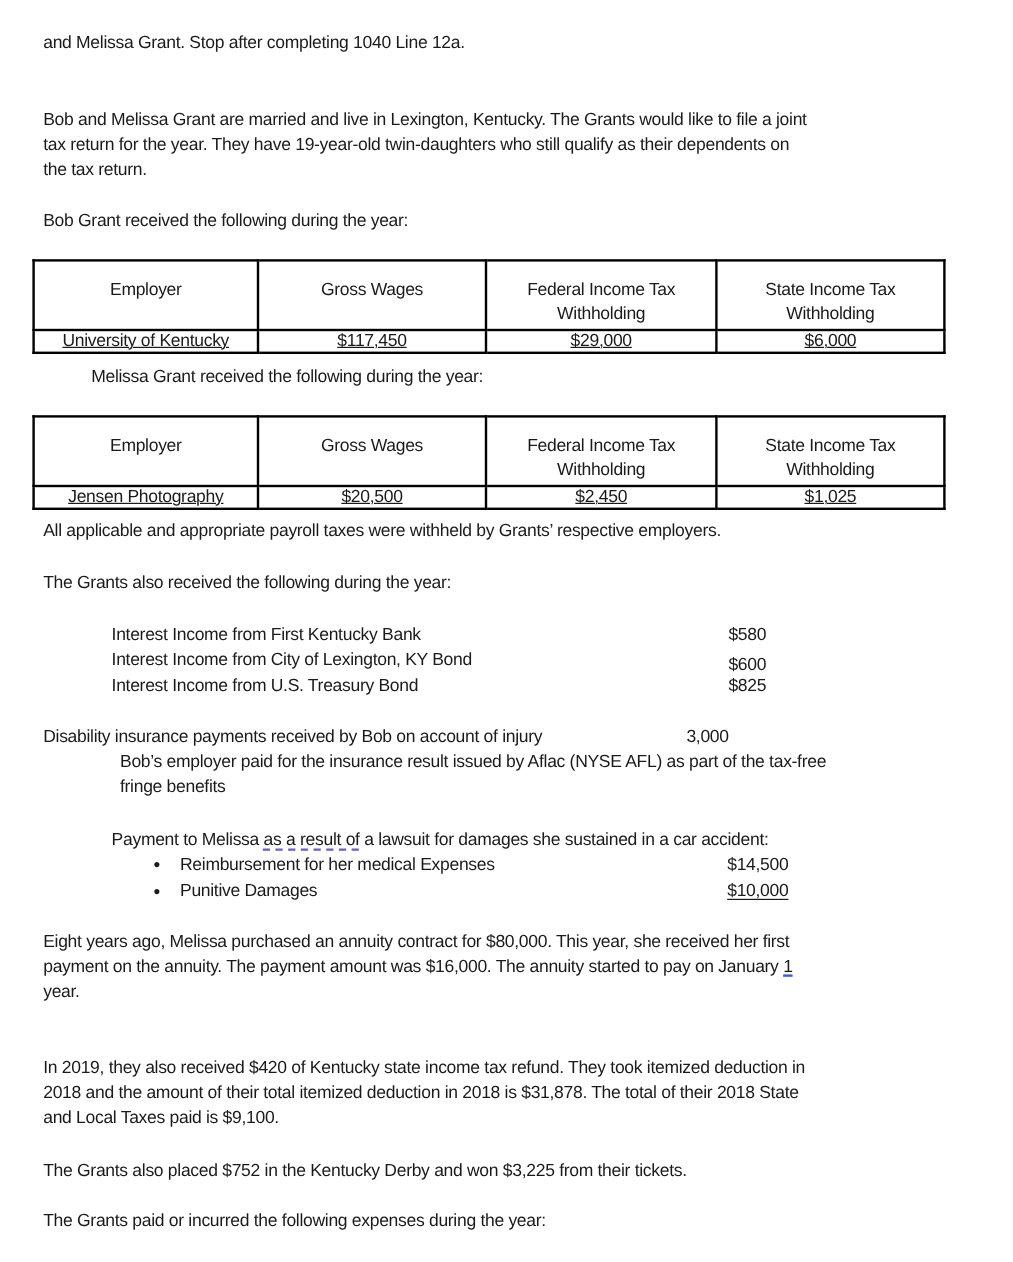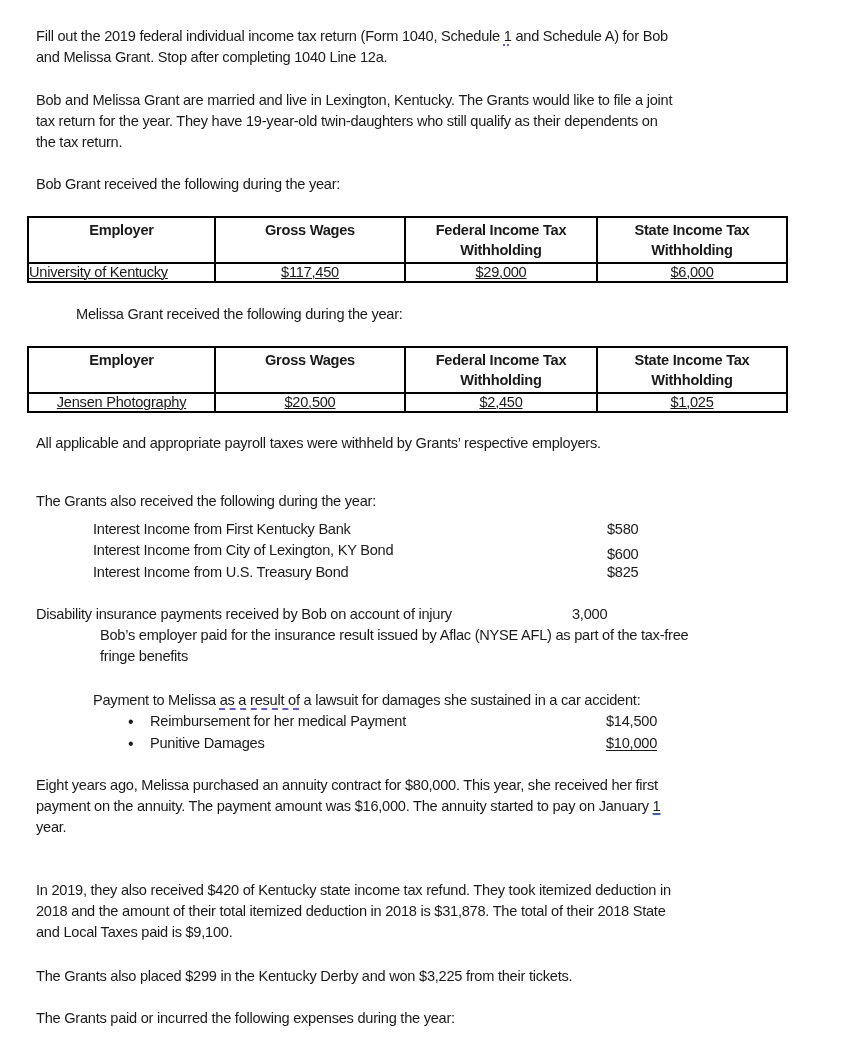--- a/index.html
+++ b/index.html
@@ -11,31 +11,30 @@
   .p { position: absolute; left: 36px; width: 770px; line-height: 21px; white-space: nowrap; }
   .p .ln { display: block; }
   .gram { text-decoration: underline dashed #6a5acd; text-underline-offset: 3px; text-decoration-thickness: 2px; }
   .gram1 { text-decoration: underline dotted #6a5acd; text-underline-offset: 3px; text-decoration-thickness: 2px; }
   .ul-blue { text-decoration: underline solid #3b5bdb; text-underline-offset: 2px; text-decoration-thickness: 1.5px; }
   table.w {
     position: absolute; left: 27px; width: 759px; border-collapse: collapse;
     table-layout: fixed; font-size: 14.6px;
   }
   table.w th, table.w td { border: 2px solid #000; padding: 0; text-align: center; }
-  table.w th { font-weight: bold; vertical-align: top; height: 42px; line-height: 20px; padding-top: 2px; }
+  table.w th { font-weight: normal; vertical-align: top; height: 42px; line-height: 20px; padding-top: 14px; }
   table.w td { height: 17px; line-height: 17px; vertical-align: bottom; }
   table.w td span { text-decoration: underline; text-decoration-thickness: 1px; text-underline-offset: 1px; }
   .row { position: absolute; height: 21px; line-height: 21px; white-space: nowrap; }
   .bullet::before { content: "\2022"; position: absolute; left: -22px; font-size: 16px; }
 </style>
 </head>
 <body>
 
 <div class="p" style="top:26px;">
-  <span class="ln"><span>Fill out the 2019 federal individual income tax return (Form 1040, Schedule </span><span class="gram1">1</span><span> and Schedule A) for Bob</span></span>
   <span class="ln">and Melissa Grant.  Stop after completing 1040 Line 12a.</span>
 </div>
 
 <div class="p" style="top:90px;">
   <span class="ln">Bob and Melissa Grant are married and live in Lexington, Kentucky. The Grants would like to file a joint</span>
   <span class="ln">tax return for the year. They have 19-year-old twin-daughters who still qualify as their dependents on</span>
   <span class="ln">the tax return.</span>
 </div>
 
 <div class="p" style="top:174px;">Bob Grant received the following during the year:</div>
@@ -48,21 +47,21 @@
       <col style="width:190px">
     </colgroup>
   <tbody>
       <tr>
     <th><span>Employer</span></th>
     <th><span>Gross Wages</span></th>
     <th><span>Federal Income Tax</span><br><span>Withholding</span></th>
     <th><span>State Income Tax</span><br><span>Withholding</span></th>
   </tr>
   <tr>
-    <td style="text-align:left;padding-left:0;"><span>University of Kentucky</span></td>
+    <td style="text-align:left;padding-left:23px;"><span>University of Kentucky</span></td>
     <td><span>$117,450</span></td>
     <td><span>$29,000</span></td>
     <td><span>$6,000</span></td>
   </tr>
 </tbody>
   </table>
 
 <div class="p" style="top:304px;margin-left:40px;">Melissa Grant received the following during the year:</div>
 
 <table class="w" style="top:346px;">
@@ -83,49 +82,49 @@
     <td><span>Jensen Photography</span></td>
     <td><span>$20,500</span></td>
     <td><span>$2,450</span></td>
     <td><span>$1,025</span></td>
   </tr>
 </tbody>
   </table>
 
 <div class="p" style="top:433px;">All applicable and appropriate payroll taxes were withheld by Grants’ respective employers.</div>
 
-<div class="p" style="top:476px;margin-top:15px;">The Grants also received the following during the year:</div>
+<div class="p" style="top:476px;">The Grants also received the following during the year:</div>
 
 <div>
   <div class="row" style="top:519px;left:93px;">Interest Income from First Kentucky Bank</div>
   <div class="row" style="top:519px;left:607px;">$580</div>
   <div class="row" style="top:540px;left:93px;">Interest Income from City of Lexington, KY Bond</div>
   <div class="row" style="top:544px;left:607px;">$600</div>
   <div class="row" style="top:562px;left:93px;">Interest Income from U.S. Treasury Bond</div>
   <div class="row" style="top:562px;left:607px;">$825</div>
 </div>
 
 <div class="row" style="top:604px;left:36px;">Disability insurance payments received by Bob on account of injury</div>
 <div class="row" style="top:604px;left:549px;margin-left:23px;">3,000</div>
 <div class="row" style="top:625px;left:100px;">Bob’s employer paid for the insurance result issued by Aflac (NYSE AFL) as part of the tax-free</div>
 <div class="row" style="top:646px;left:100px;">fringe benefits</div>
 
 <div class="row" style="top:690px;left:93px;"><span>Payment to Melissa </span><span class="gram">as a result of</span><span> a lawsuit for damages she sustained in a car accident:</span></div>
-<div class="row bullet" style="top:711px;left:150px;">Reimbursement for her medical Payment</div>
+<div class="row bullet" style="top:711px;left:150px;">Reimbursement for her medical Expenses</div>
 <div class="row" style="top:711px;left:606px;">$14,500</div>
 <div class="row bullet" style="top:733px;left:150px;">Punitive Damages</div>
 <div class="row" style="top:733px;left:606px;text-decoration:underline;text-underline-offset:2px;">$10,000</div>
 
 <div class="p" style="top:775px;">
   <span class="ln">Eight years ago, Melissa purchased an annuity contract for $80,000. This year, she received her first</span>
   <span class="ln"><span>payment on the annuity.  The payment amount was $16,000.  The annuity started to pay on January </span><span class="ul-blue">1</span></span>
   <span class="ln">year.</span>
 </div>
 
 <div class="p" style="top:880px;">
   <span class="ln">In 2019, they also received $420 of Kentucky state income tax refund. They took itemized deduction in</span>
   <span class="ln">2018 and the amount of their total itemized deduction in 2018 is $31,878. The total of their 2018 State</span>
   <span class="ln">and Local Taxes paid is $9,100.</span>
 </div>
 
-<div class="p" style="top:966px;">The Grants also placed $299 in the Kentucky Derby and won $3,225 from their tickets.</div>
+<div class="p" style="top:966px;">The Grants also placed $752 in the Kentucky Derby and won $3,225 from their tickets.</div>
 
 <div class="p" style="top:1008px;">The Grants paid or incurred the following expenses during the year:</div>
 
 </body></html>

